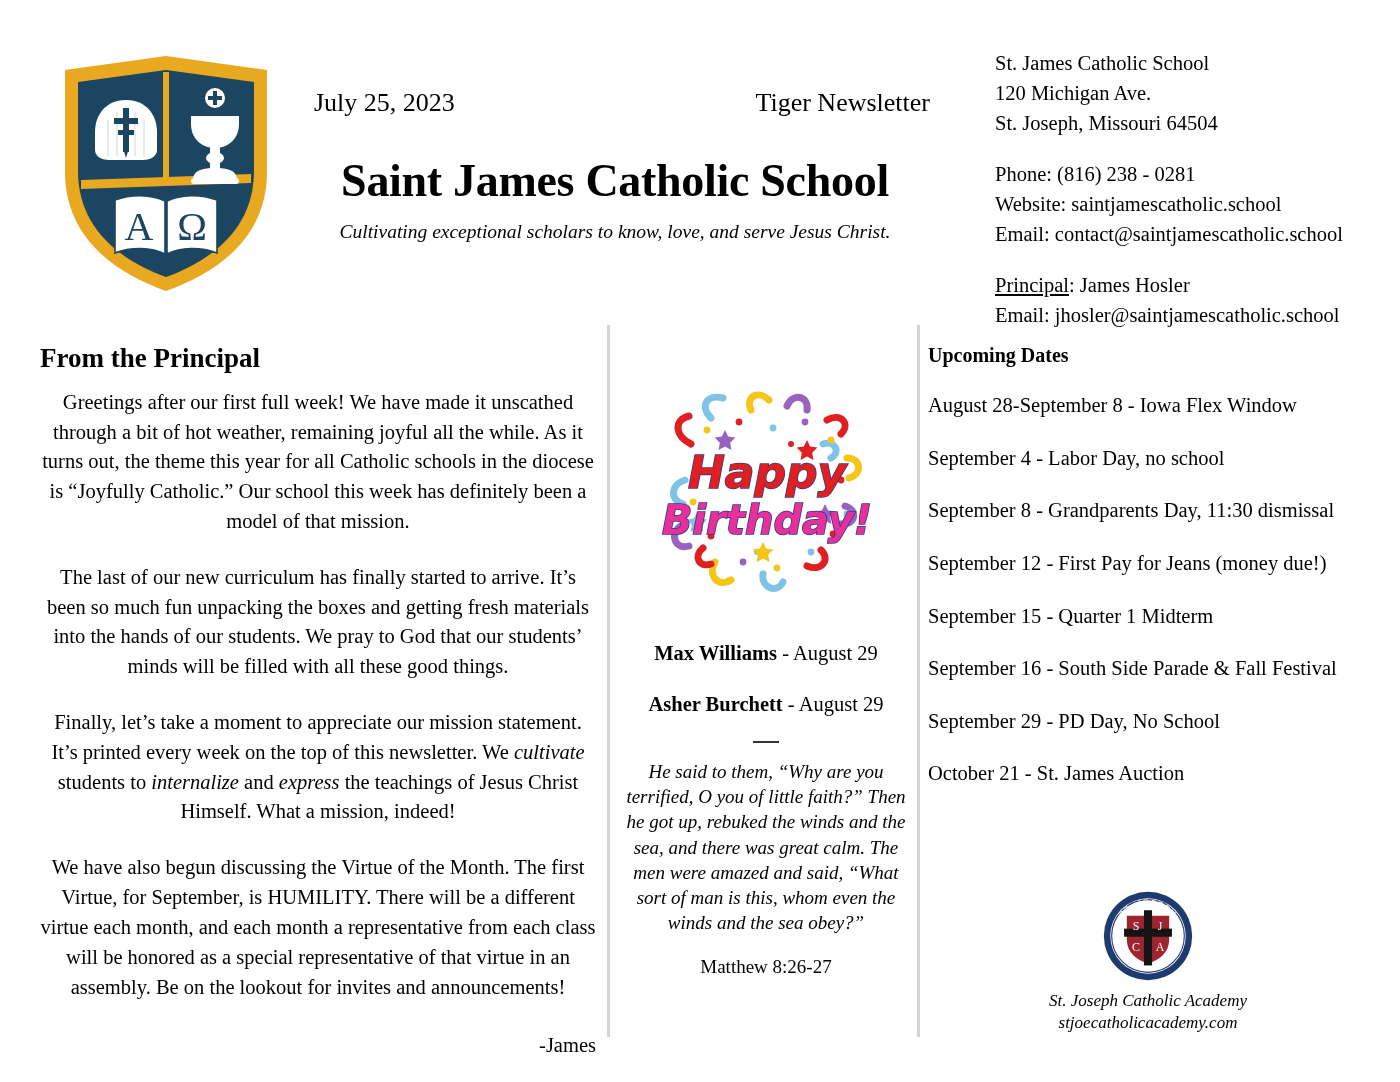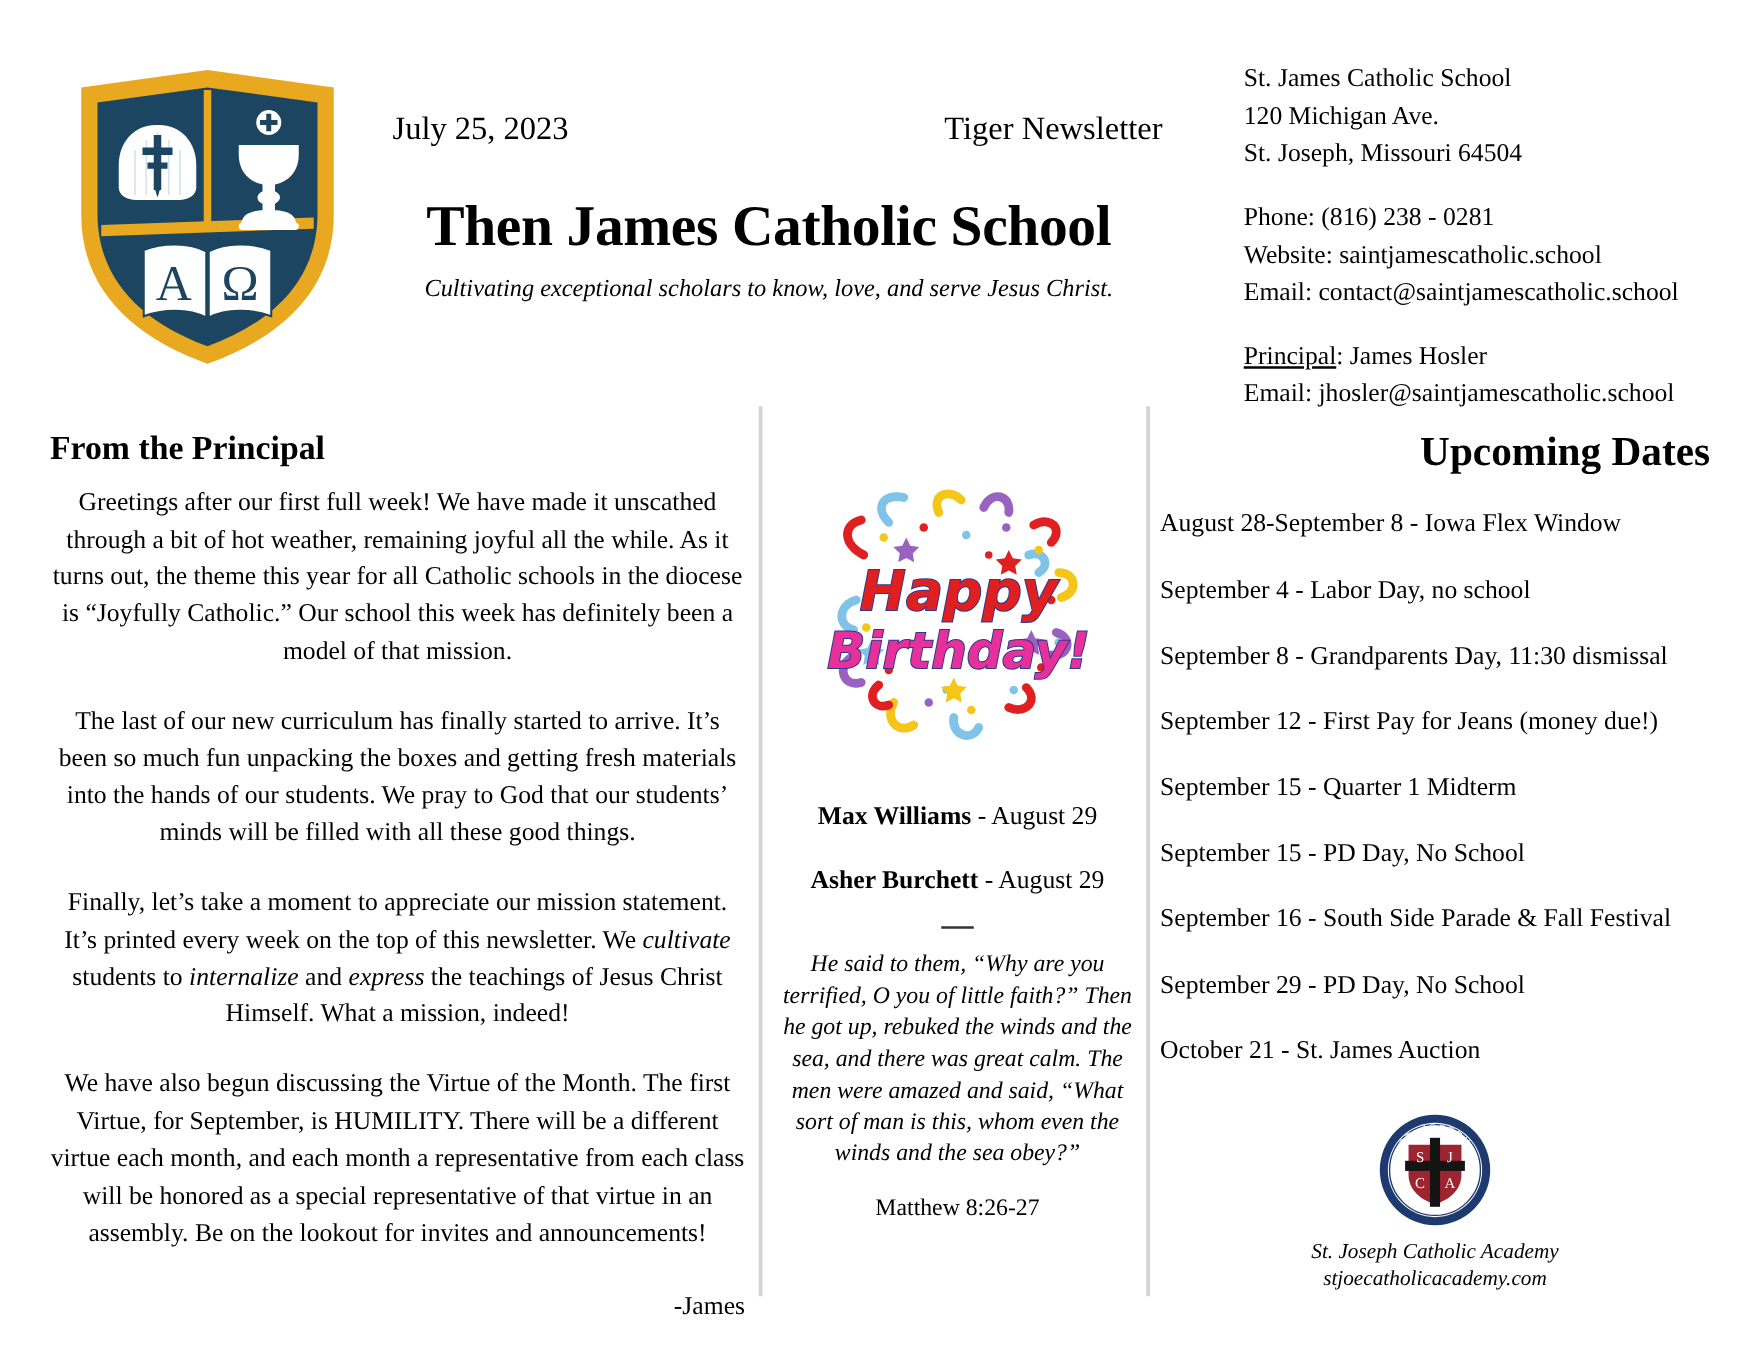--- a/index.html
+++ b/index.html
@@ -158,23 +158,23 @@
     margin-top: 18px;
   }
 
   
   #right-col {
     position: absolute;
     left: 928px; top: 344px;
     width: 440px;
   }
   #dates-heading {
-    font-size: 33px;
+    font-size: 20px;
     font-weight: bold;
-    text-align: right;
+    text-align: left;
     margin: 0 0 26px 0;
     line-height: 1.1;
   }
   .date-item {
     font-size: 20.5px;
     line-height: 1.3;
     margin-bottom: 26px;
     white-space: nowrap;
   }
 
@@ -245,21 +245,21 @@
         <text x="79" y="48" font-family="'Liberation Serif',serif" font-size="40" fill="#1b4560" text-anchor="middle">Ω</text>
       </g>
     </svg>
   </div>
 
   <div id="header-center">
     <div id="header-line1">
       <div id="issue-date">July 25, 2023</div>
       <div id="newsletter-name">Tiger Newsletter</div>
     </div>
-    <div id="school-title">Then James Catholic School</div>
+    <div id="school-title">Saint James Catholic School</div>
     <div id="school-tagline">Cultivating exceptional scholars to know, love, and serve Jesus Christ.</div>
   </div>
 
   <div id="contact-block">
     <div class="group">
       <div class="line">St. James Catholic School</div>
       <div class="line">120 Michigan Ave.</div>
       <div class="line">St. Joseph, Missouri 64504</div>
     </div>
     <div class="gap"></div>
@@ -362,21 +362,20 @@
   </div>
 </div>
 
 <div id="right-col">
   <div id="dates-heading">Upcoming Dates</div>
   <div class="date-item">August 28-September 8 - Iowa Flex Window</div>
   <div class="date-item">September 4 - Labor Day, no school</div>
   <div class="date-item">September 8 - Grandparents Day, 11:30 dismissal</div>
   <div class="date-item">September 12 - First Pay for Jeans (money due!)</div>
   <div class="date-item">September 15 - Quarter 1 Midterm</div>
-  <div class="date-item">September 15 - PD Day, No School</div>
   <div class="date-item">September 16 - South Side Parade &amp; Fall Festival</div>
   <div class="date-item">September 29 - PD Day, No School</div>
   <div class="date-item">October 21 - St. James Auction</div>
 </div>
 
 <div id="academy-block">
   <svg id="academy-seal" viewBox="0 0 100 100">
     <circle cx="50" cy="50" r="48" fill="#1f3a6e"></circle>
     <circle cx="50" cy="50" r="41" fill="#ffffff"></circle>
     <circle cx="50" cy="50" r="39.5" fill="none" stroke="#1f3a6e" stroke-width="1.2"></circle>

